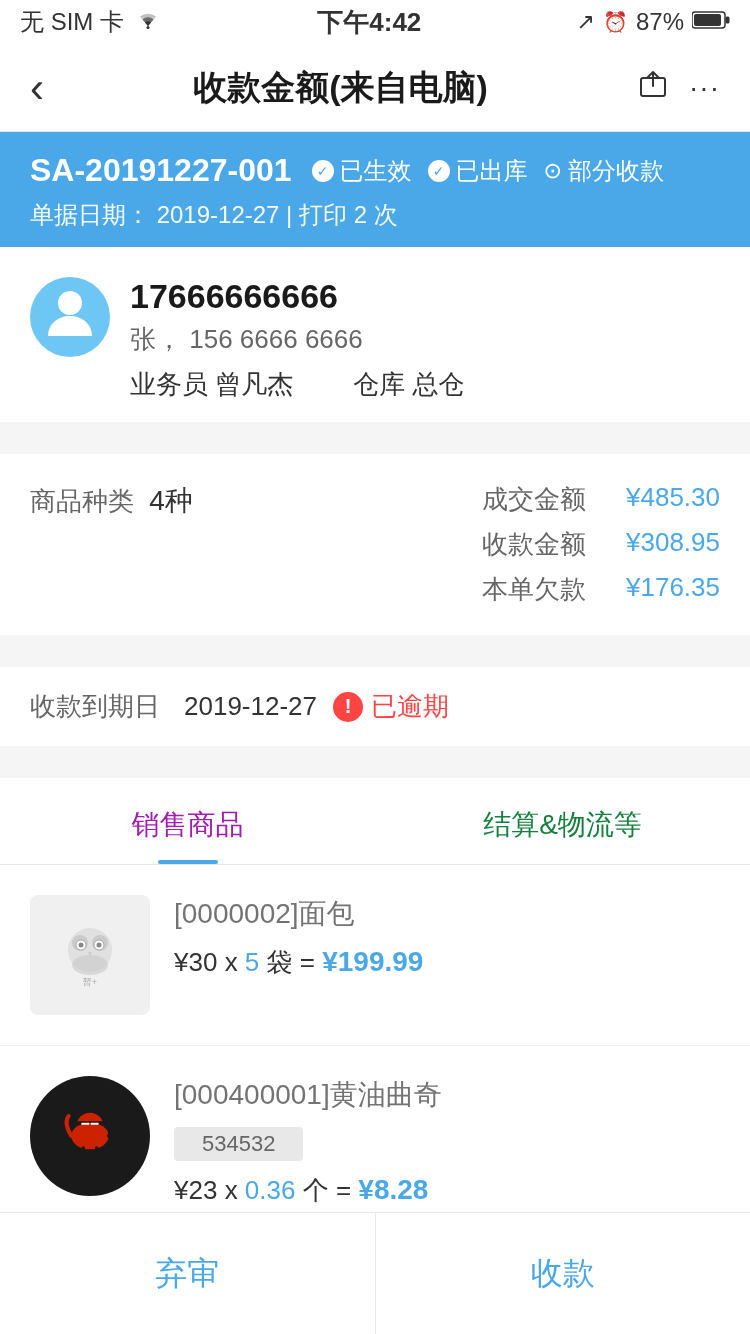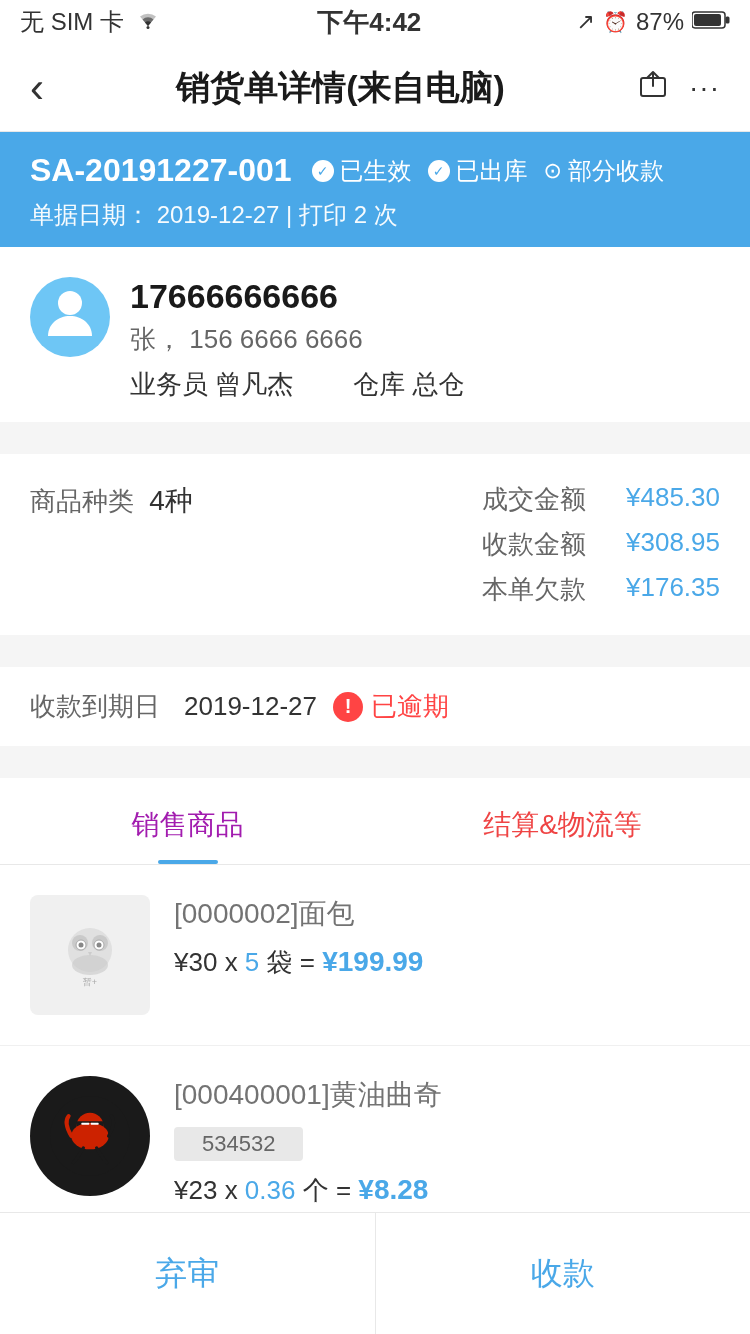--- a/index.html
+++ b/index.html
@@ -203,21 +203,21 @@
       background: #fff;
       margin-top: 16px;
       display: flex;
       border-bottom: 1px solid #e8e8e8;
     }
     .tab {
       flex: 1;
       text-align: center;
       padding: 28px 0 20px;
       font-size: 28px;
-      color: #ef4444;
+      color: #15803d;
       cursor: pointer;
       position: relative;
     }
     .tab.active {
       color: #a21caf;
     }
     .tab.active::after {
       content: '';
       position: absolute;
       bottom: 0;
@@ -324,21 +324,21 @@
         <rect x="2" y="4" width="27" height="12" rx="2" fill="#333"></rect>
       </svg>
     </span>
   </div>
 </div>
 
 <div class="nav-bar">
   <div class="nav-left">
     <span class="nav-icon" style="font-size:42px; font-weight:300;">‹</span>
   </div>
-  <div class="nav-title">销货单详情(来自电脑)</div>
+  <div class="nav-title">收款金额(来自电脑)</div>
   <div class="nav-right">
     <span style="font-size:28px;">
       <svg width="32" height="32" viewBox="0 0 32 32" fill="none">
         <rect x="4" y="10" width="24" height="18" rx="2" stroke="#333" stroke-width="2" fill="none"></rect>
         <path d="M16 4v14M10 10l6-6 6 6" stroke="#333" stroke-width="2" stroke-linecap="round" stroke-linejoin="round"></path>
       </svg>
     </span>
     <span class="nav-icon" style="font-size:28px; letter-spacing:1px;">···</span>
   </div>
 </div>

